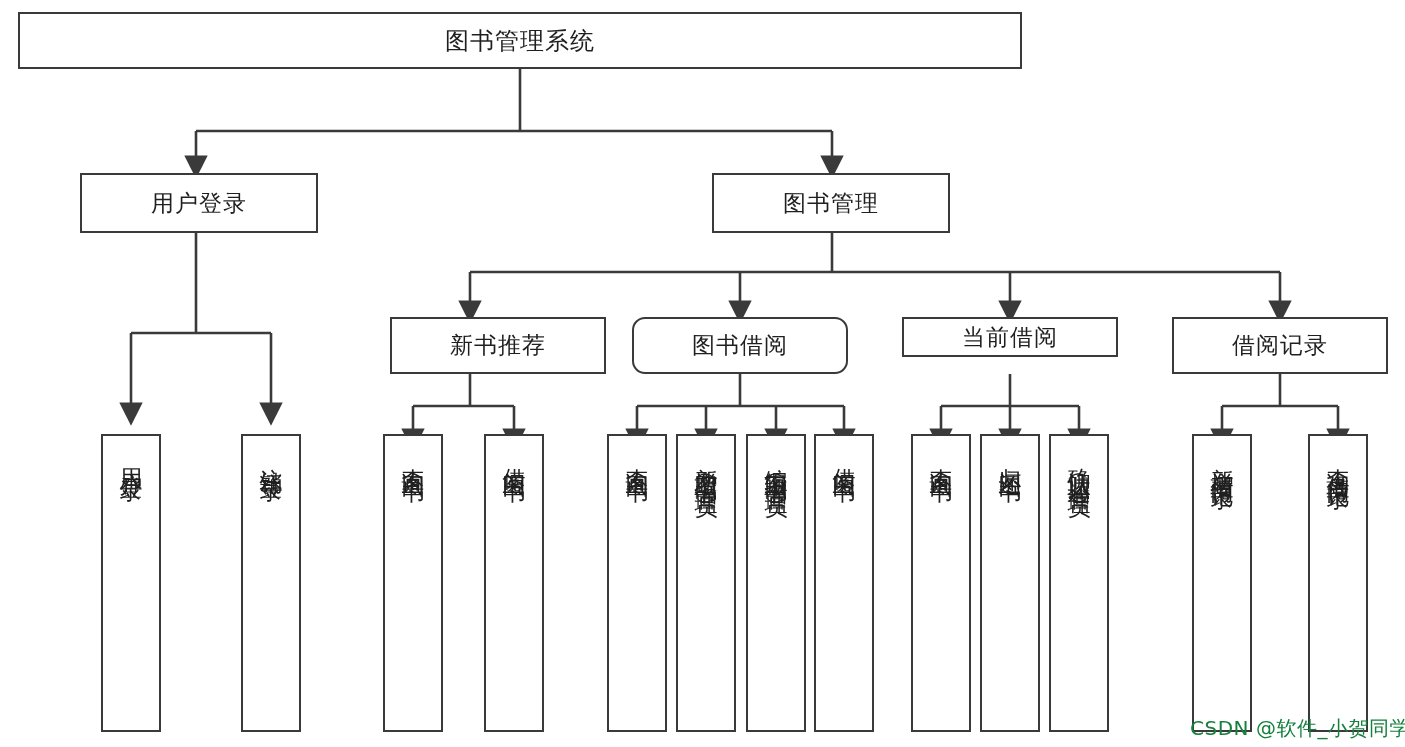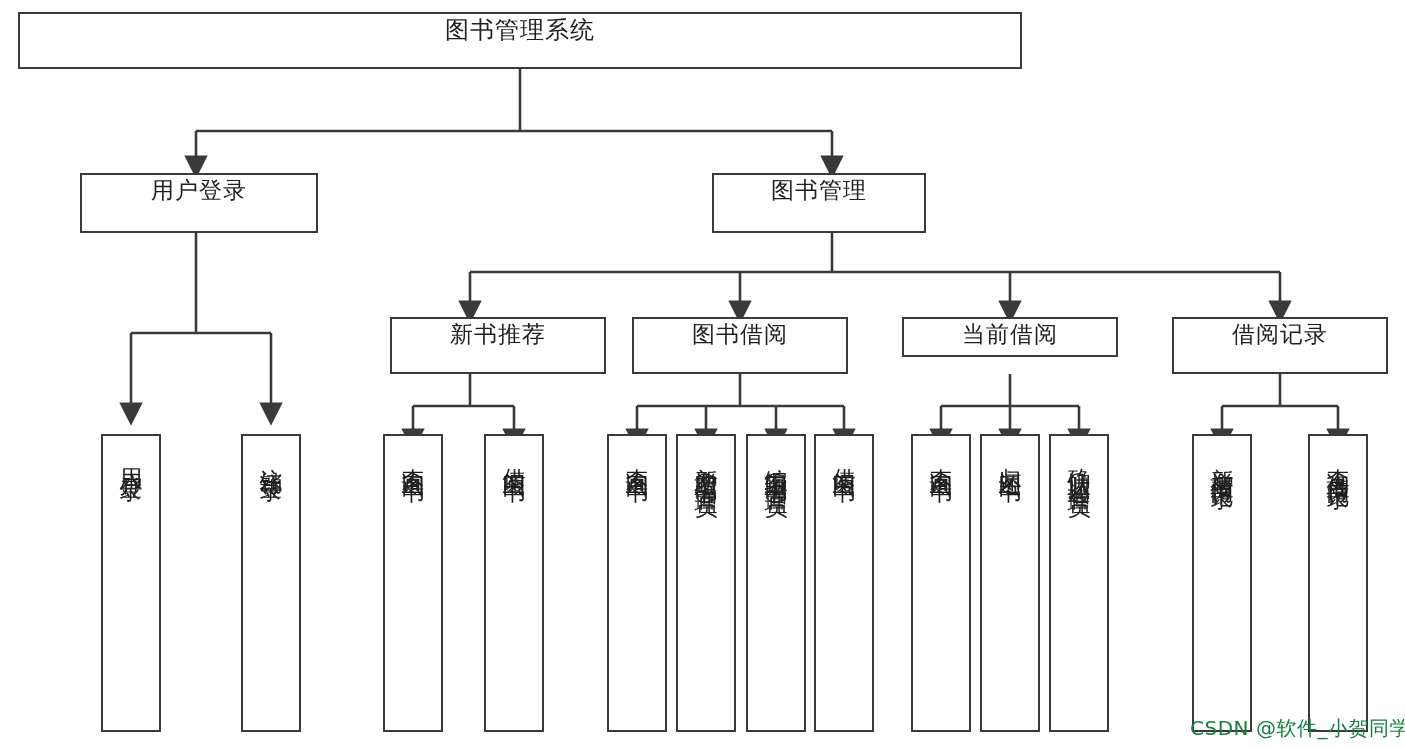--- a/index.html
+++ b/index.html
@@ -24,21 +24,21 @@
     width: 1405px;
     height: 747px;
     pointer-events: none;
   }
   .node {
     position: absolute;
     box-sizing: border-box;
     border: 2.5px solid #3a3a3a;
     background: #ffffff;
     display: flex;
-    align-items: flex-start;
+    align-items: center;
     justify-content: center;
     color: #1f1f1f;
   }
   .node.h {
     font-size: 23px;
     letter-spacing: 1px;
   }
   .node.title {
     font-size: 24px;
     letter-spacing: 1px;
@@ -122,29 +122,29 @@
   </svg>
 
   <div class="node title" style="left:18px; top:12px; width:1004px; height:57px;">
     <span>图书管理系统</span>
   </div>
 
   <div class="node h" style="left:80px; top:173px; width:238px; height:60px;">
     <span>用户登录</span>
   </div>
 
-  <div class="node h" style="left:712px; top:173px; width:214px; height:60px;">
+  <div class="node h" style="left:712px; top:173px; width:238px; height:60px;">
     <span>图书管理</span>
   </div>
 
   <div class="node h" style="left:362px; top:317px; width:216px; height:57px;margin-left:28px;">
     <span>新书推荐</span>
   </div>
 
-  <div class="node h" style="left:632px; top:317px; width:216px; height:57px;">
+  <div class="node h" style="left:632px; top:317px; width:216px; height:57px;border-radius:13px;">
     <span>图书借阅</span>
   </div>
 
   <div class="node h" style="left:902px; top:317px; width:216px; height:40px;">
     <span>当前借阅</span>
   </div>
 
   <div class="node h" style="left:1172px; top:317px; width:216px; height:57px;">
     <span>借阅记录</span>
   </div>

